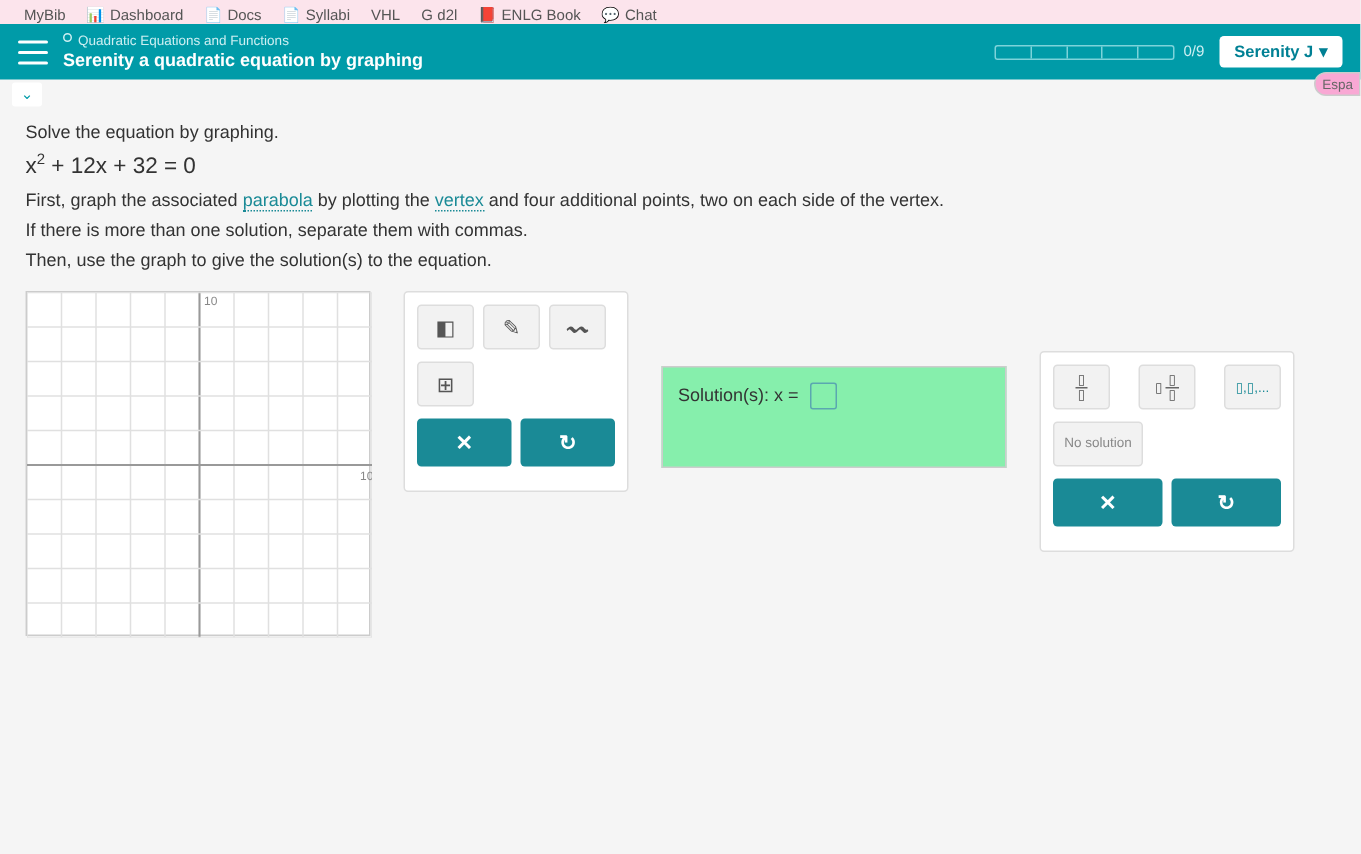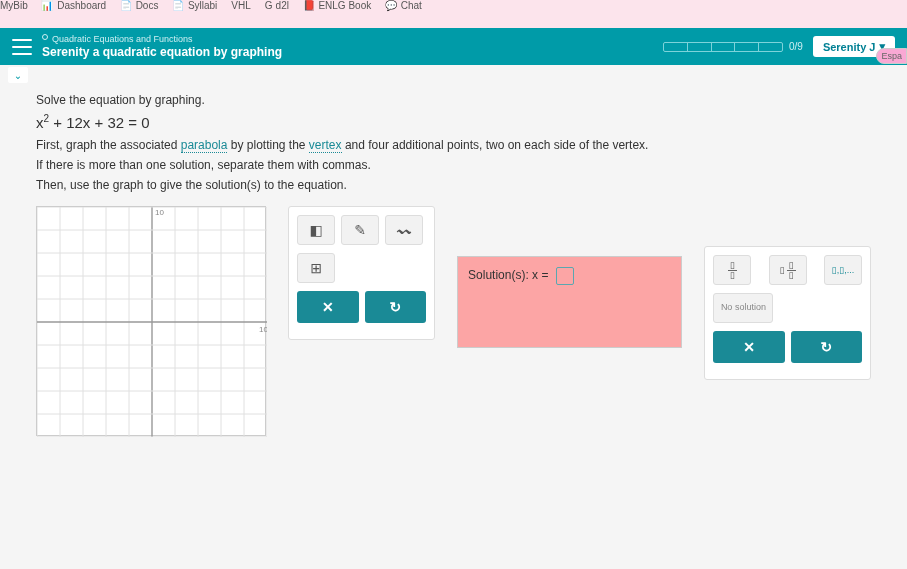--- a/index.html
+++ b/index.html
@@ -1,49 +1,49 @@
 <!DOCTYPE html>
 <html><head>
 <meta charset="utf-8">
 <style>
 *{box-sizing:border-box;margin:0;padding:0;font-family:Arial,Helvetica,sans-serif}
 body{width:907px;height:569px;background:#f5f5f5;overflow:hidden;position:relative}
-.tabs-bar{background:#fce4ec;height:28px;display:flex;align-items:flex-start;gap:14px;padding:0 0;font-size:10px;color:#555}
+.tabs-bar{background:#fce4ec;height:16px;display:flex;align-items:flex-end;gap:14px;padding:0 16px;font-size:10px;color:#555}
 .tabs-bar .tab{display:flex;align-items:center;gap:3px;cursor:pointer}
 .header{background:#009ba8;color:#fff;display:flex;align-items:center;padding:6px 12px;gap:10px}
 .hamburger{width:20px;height:16px;display:flex;flex-direction:column;justify-content:space-between;cursor:pointer}
 .hamburger span{background:#fff;height:2px;border-radius:1px}
 .header-titles{flex:1}
 .header-titles .bc{font-size:9px;color:#cdeff2;display:flex;align-items:flex-start;gap:4px}
 .header-titles .bc .dot{width:6px;height:6px;border:1px solid #cdeff2;border-radius:50%}
 .header-titles .title{font-size:12px;font-weight:bold;margin-top:1px}
 .progress-wrap{display:flex;align-items:center;gap:6px}
 .progress{width:120px;height:10px;border:1px solid #7dd3da;border-radius:2px;display:flex}
 .progress div{flex:1;border-right:1px solid #7dd3da}
 .progress div:last-child{border-right:none}
 .score{font-size:10px;color:#cdeff2}
 .user{background:#fff;color:#008094;border-radius:3px;padding:4px 10px;font-size:11px;font-weight:bold;display:flex;align-items:center;gap:4px;cursor:pointer}
 .espa{position:absolute;right:0;top:48px;background:#f9a8d4;border:1px solid #ccc;border-radius:10px 0 0 10px;font-size:9px;padding:2px 4px;color:#666}
 .chev{background:#fff;width:20px;height:16px;display:flex;align-items:center;justify-content:center;font-size:10px;color:#009ba8;margin:2px 0 0 8px;border-radius:2px;cursor:pointer}
-.content{padding:4px 36px;font-size:12px;color:#333}
+.content{padding:4px 17px;font-size:12px;color:#333}
 .content p{margin:6px 0}
 .eq{font-family:'Times New Roman',serif;font-size:15px;margin:6px 0 10px 18px}
 .eq sup{font-size:10px}
 .link{color:#1a8a96;border-bottom:1px dotted #1a8a96}
 .work{display:flex;gap:22px;margin-top:14px;align-items:flex-start}
 .graph{width:230px;height:230px;border:1px solid #ccc;position:relative;background:#fff}
 .grid line{stroke:#e0e0e0;stroke-width:1}
 .grid line.axis{stroke:#999;stroke-width:1.4}
 .grid text{font-size:8px;fill:#888}
 .toolbox{width:150px;background:#fff;border:1px solid #ddd;border-radius:3px;padding:8px}
 .trow{display:flex;gap:6px;margin-bottom:8px}
 .tool{width:38px;height:30px;background:#f2f2f2;border:1px solid #ddd;border-radius:3px;display:flex;align-items:center;justify-content:center;cursor:pointer;font-size:14px;color:#555}
 .tool.single{width:38px}
 .btn{flex:1;height:32px;background:#1a8a96;color:#fff;border-radius:3px;display:flex;align-items:center;justify-content:center;font-size:14px;font-weight:bold;cursor:pointer}
-.solbox{width:230px;height:92px;border:1px solid #ccc;background:#fca5a5;padding:10px;font-size:12px;margin-top:50px}
+.solbox{width:230px;height:68px;border:1px solid #ccc;background:#86efac;padding:10px;font-size:12px;margin-top:50px}
 .solbox .ans{display:inline-block;width:18px;height:18px;border:1px solid #5aa7b0;border-radius:2px;vertical-align:middle;margin-left:4px}
 .keypad{width:170px;background:#fff;border:1px solid #ddd;border-radius:3px;padding:8px;margin-top:40px}
 .keypad .trow{justify-content:space-between}
 .frac{display:inline-flex;flex-direction:column;align-items:center;font-size:9px;line-height:1}
 .frac .top{border-bottom:1px solid #666;padding:0 2px}
 .tool.wide{width:60px;font-size:9px;color:#888;text-align:center;line-height:1.1}
 </style>
 </head>
 <body>
 

